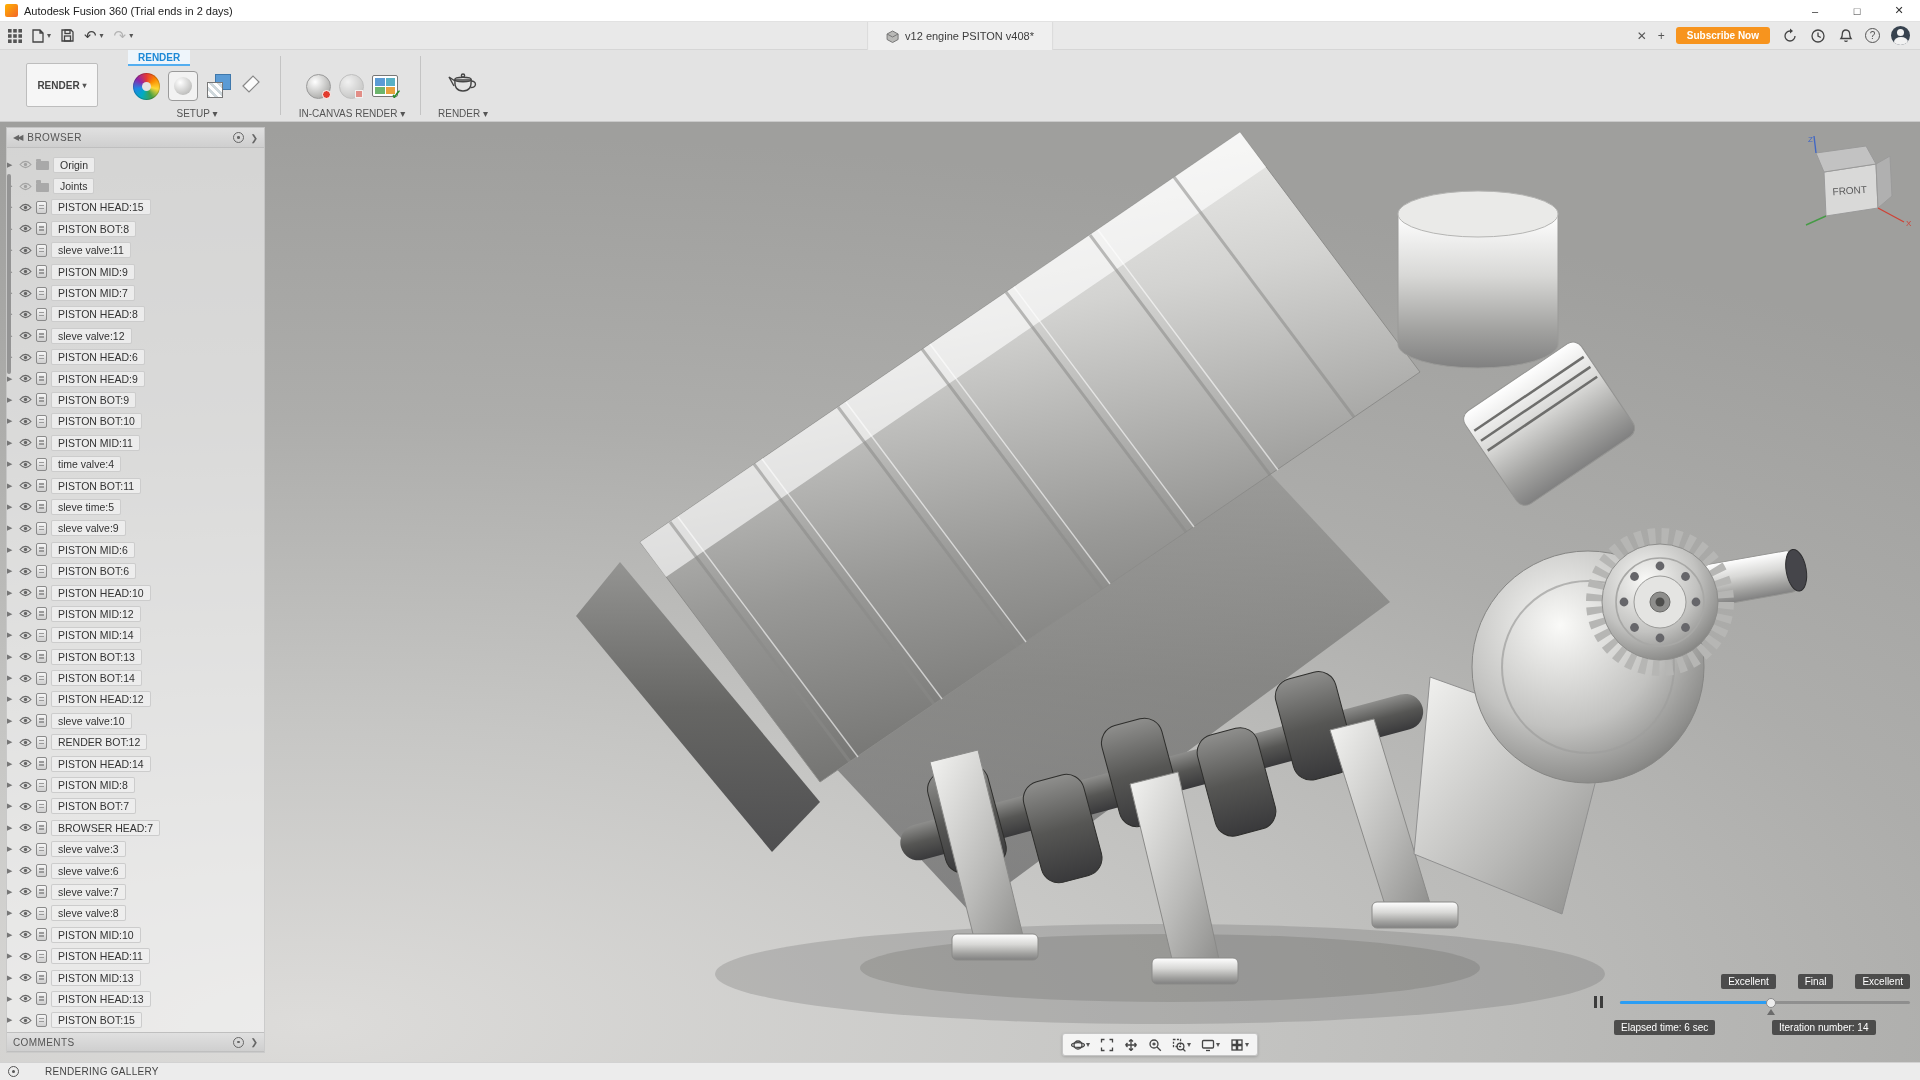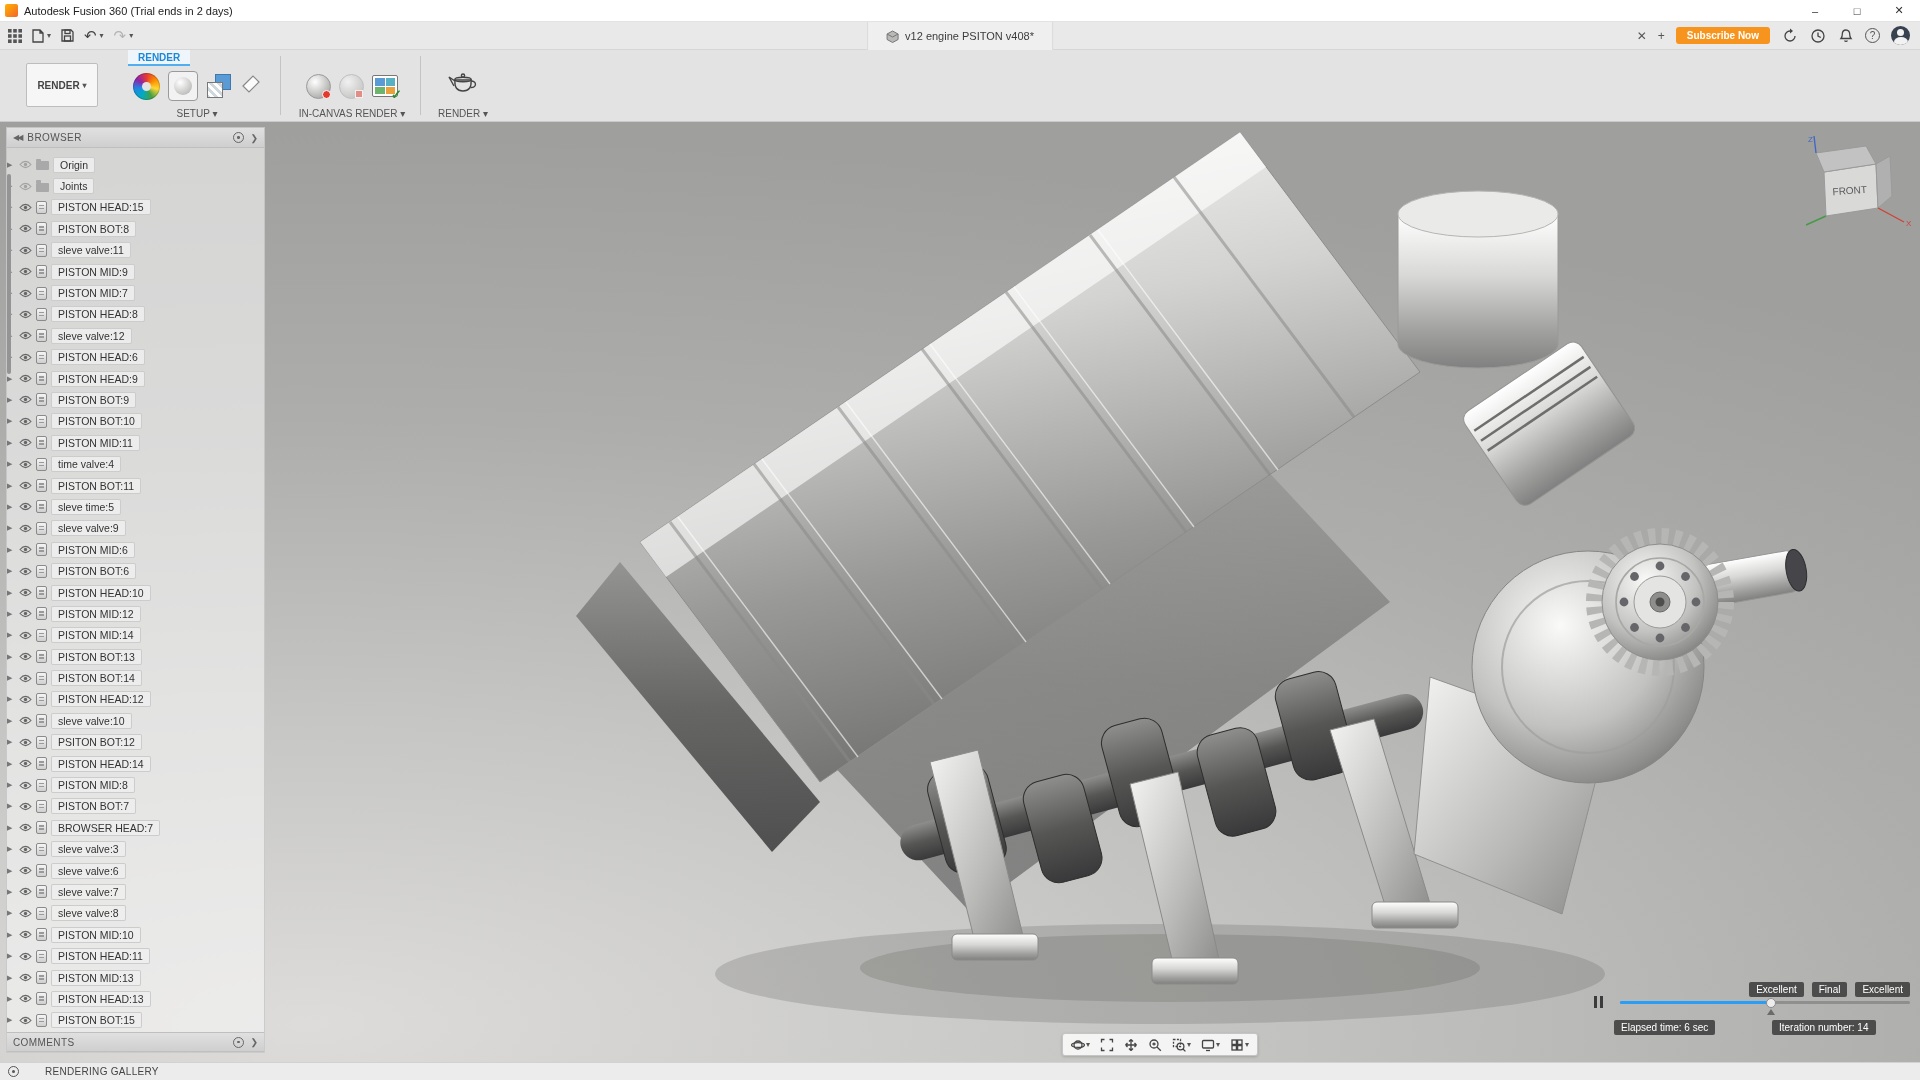--- a/index.html
+++ b/index.html
@@ -87,21 +87,21 @@
   
   .viewcube { position:absolute; right:6px; top:10px; width:120px; height:96px; opacity:.92; }
 
   
   .navbar { position:absolute; left:1062px; bottom:6px; height:23px; background:rgba(250,250,250,.88); border:1px solid rgba(185,185,185,.8); border-radius:3px; display:flex; align-items:center; padding:0 4px; gap:2px; box-shadow:0 1px 3px rgba(0,0,0,.18); }
   .nav-btn { display:flex; align-items:center; padding:2px 4px; }
 
   
   .render-overlay { position:absolute; right:8px; bottom:26px; width:318px; height:62px; }
   .badge { position:absolute; background:rgba(62,62,62,.88); color:#fff; font-size:10px; padding:2px 7px; border-radius:2px; white-space:nowrap; }
-  .q-row { position:absolute; top:0; right:2px; display:flex; gap:8px;margin-top:8px; }
+  .q-row { position:absolute; top:0; right:2px; display:flex; gap:22px; }
   .q-row .badge { position:static; }
   .pause-ic { position:absolute; left:0px; top:22px; width:10px; height:12px; display:flex; gap:3px; }
   .pause-ic i { width:3px; height:12px; background:#3c3c3c; display:block; }
   .slider { position:absolute; left:26px; right:2px; top:27px; height:3px; background:rgba(125,125,125,.65); border-radius:2px; }
   .slider .fill { position:absolute; left:0; top:0; bottom:0; background:#2a9df4; border-radius:2px; }
   .slider .handle { position:absolute; top:-3.5px; width:10px; height:10px; border-radius:50%; background:#ededed; border:1px solid #8a8a8a; transform:translateX(-5px); }
   .slider .mark { position:absolute; top:8px; transform:translateX(-4px); width:0; height:0; border-left:4px solid transparent; border-right:4px solid transparent; border-bottom:6px solid #6b6b6b; }
   .elapsed-badge { left:20px; top:46px; }
   .iter-badge { left:178px; top:46px; }
 
@@ -815,21 +815,21 @@
         <div class="tree-row" data-type="component">
           <span class="tree-caret">▶</span>
           <span class="eye-ic">
             <svg width="13" height="9">
               <path d="M1 4.5 Q6.5 -1.8 12 4.5 Q6.5 10.8 1 4.5 Z" fill="none" stroke="#666" stroke-width="1.1"></path>
               <circle cx="6.5" cy="4.5" r="1.7" fill="#666"></circle>
             </svg>
           </span>
           <span class="part-ic"></span>
 
-          <span class="tree-label">PSITON BOT:12</span>
+          <span class="tree-label">RENDER BOT:12</span>
         </div>
 
         <div class="tree-row" data-type="component">
           <span class="tree-caret">▶</span>
           <span class="eye-ic">
             <svg width="13" height="9">
               <path d="M1 4.5 Q6.5 -1.8 12 4.5 Q6.5 10.8 1 4.5 Z" fill="none" stroke="#666" stroke-width="1.1"></path>
               <circle cx="6.5" cy="4.5" r="1.7" fill="#666"></circle>
             </svg>
           </span>

